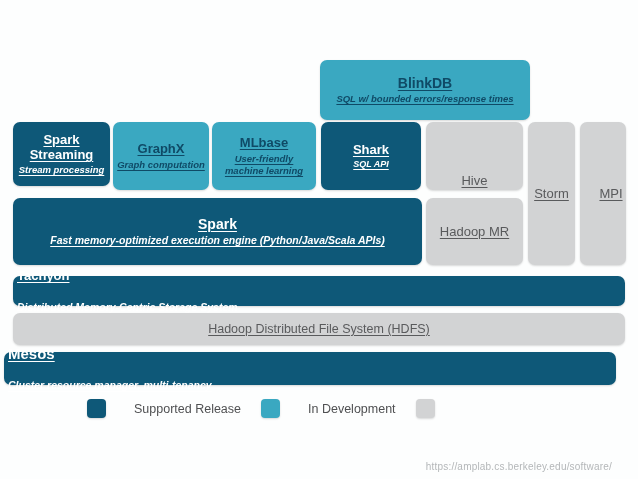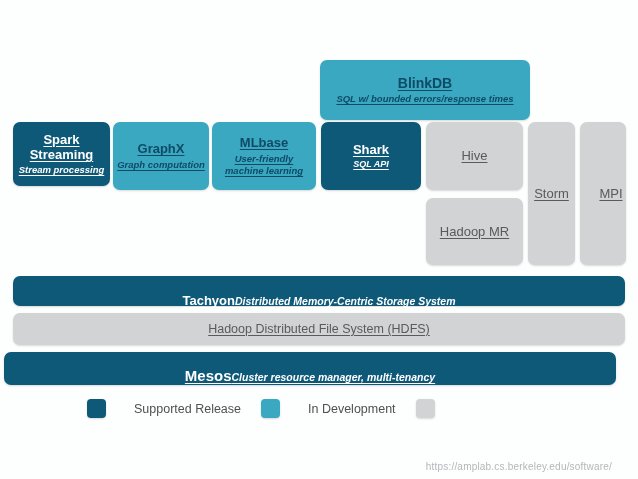--- a/index.html
+++ b/index.html
@@ -46,30 +46,30 @@
   .bs{
     font-size:9.5px;
     font-style:italic;
     font-weight:600;
     line-height:1.25;
     margin-top:2px;
     text-decoration:underline;
     text-decoration-thickness:1px;
     text-underline-offset:2px;
   }
-  .inline-row{flex-direction:row;gap:0;align-items:baseline;}
+  .inline-row{flex-direction:column;gap:0;align-items:baseline;}
   .inline-row .bs{margin-top:17px;font-size:10.5px;}
 
   
   .b-blinkdb{left:320px;top:60px;width:210px;height:60px;}
   .b-ss{left:13px;top:122px;width:97px;height:64px;}
   .b-graphx{left:113px;top:122px;width:96px;height:68px;}
   .b-mlbase{left:212px;top:122px;width:104px;height:68px;}
   .b-shark{left:321px;top:122px;width:100px;height:68px;}
-  .b-hive{left:426px;top:122px;width:97px;height:68px;}
+  .b-hive{left:426px;top:122px;width:97px;height:68px;justify-content:flex-end;}
   .b-storm{left:528px;top:122px;width:47px;height:143px;}
   .b-mpi{left:580px;top:122px;width:46px;height:143px;padding-left:20px;}
   .b-spark{left:13px;top:198px;width:409px;height:67px;}
   .b-spark .bt{font-size:14px;}
   .b-spark .bs{font-size:10.5px;}
   .b-hadoopmr{left:426px;top:198px;width:97px;height:67px;}
   .b-tachyon{left:13px;top:276px;width:612px;height:30px;}
   .b-hdfs{left:13px;top:313px;width:612px;height:32px;}
   .b-hdfs .bt{font-size:12.5px;}
   .b-mesos{left:4px;top:352px;width:612px;height:33px;}
@@ -144,20 +144,24 @@
   </div>
 
   <div class="box gray b-storm">
     <div class="bt">Storm</div>
   </div>
 
   <div class="box gray b-mpi">
     <div class="bt">MPI</div>
   </div>
 
+  <div class="box navy b-spark">
+    <div class="bt">Spark</div>
+    <div class="bs">Fast memory-optimized execution engine (Python/Java/Scala APIs)</div>
+  </div>
 
   <div class="box gray b-hadoopmr">
     <div class="bt">Hadoop MR</div>
   </div>
 
   <div class="box navy inline-row b-tachyon">
     <span class="bt">Tachyon</span>
     <span class="bs">Distributed Memory-Centric Storage System</span>
   </div>
 

